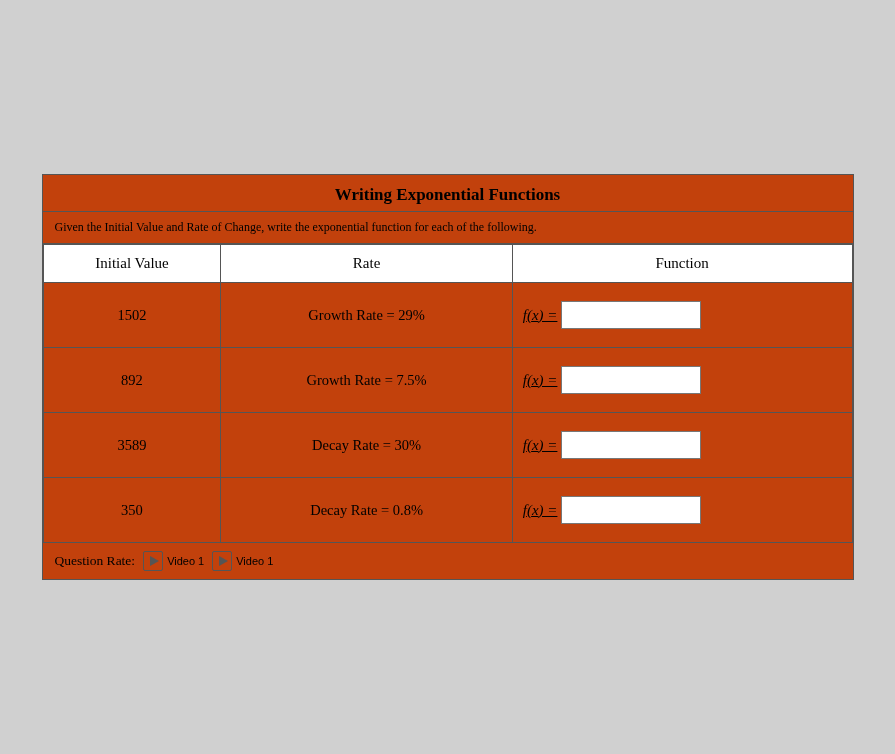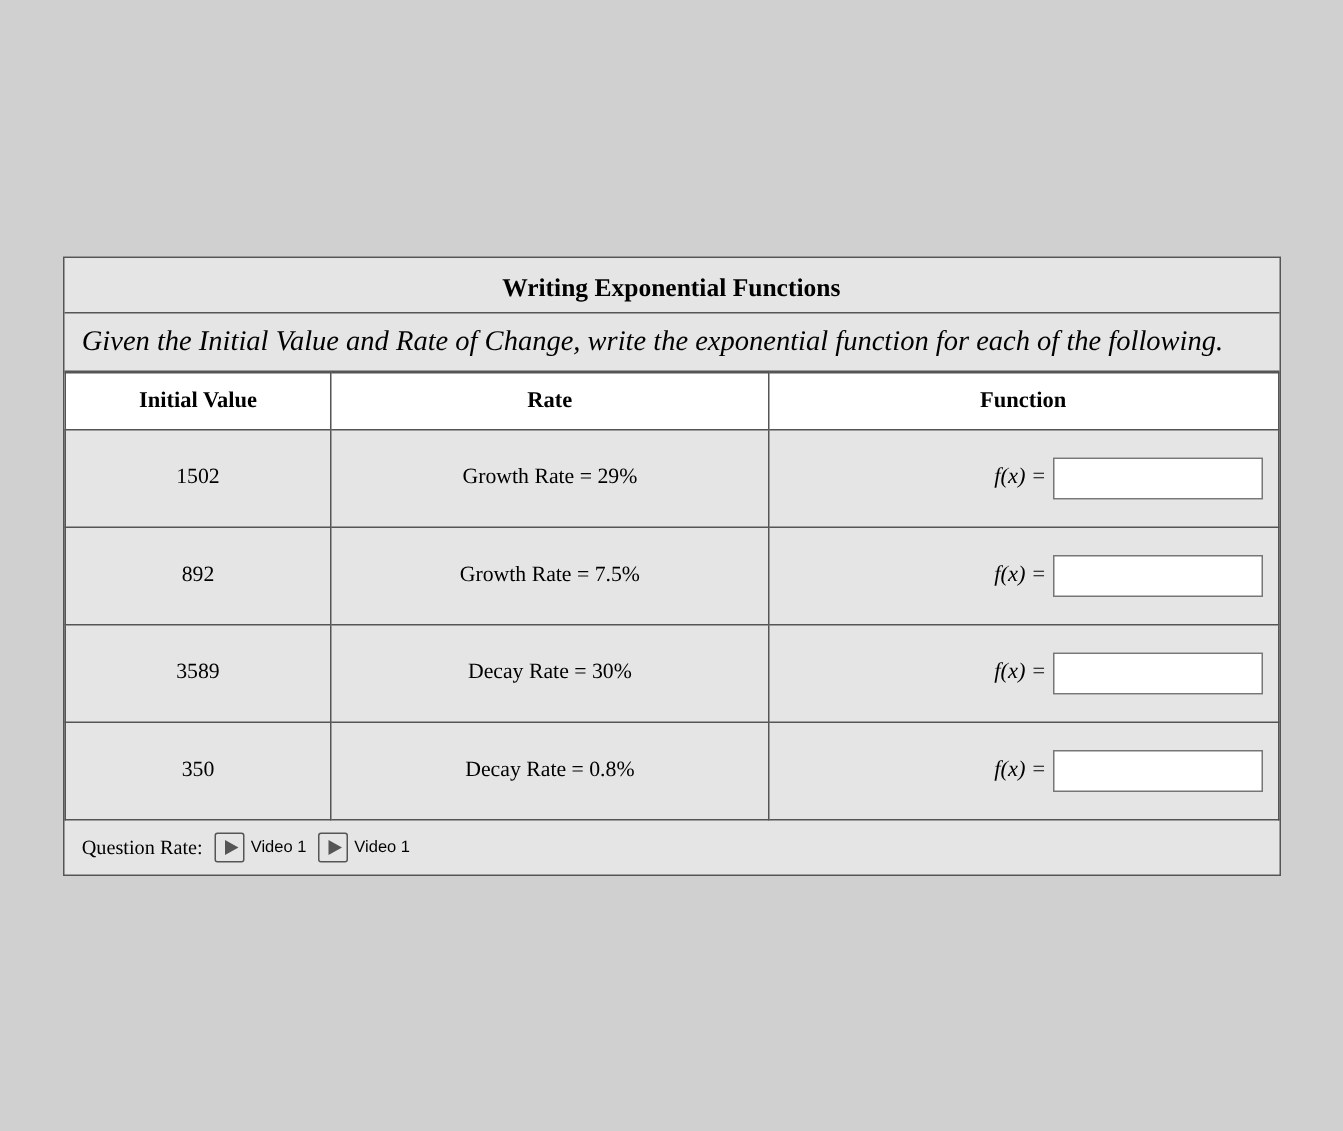--- a/index.html
+++ b/index.html
@@ -5,64 +5,64 @@
     * { box-sizing: border-box; margin: 0; padding: 0; }
     body {
       background: #d0d0d0;
       display: flex;
       justify-content: center;
       align-items: center;
       min-height: 100vh;
       font-family: Georgia, 'Times New Roman', serif;
     }
     .page {
-      background: #e5e5e5;
+      background: #c2410c;
       width: 812px;
       padding: 0;
       border: 1.5px solid #555;
     }
     .main-title {
       text-align: center;
       font-weight: bold;
       font-size: 17px;
       padding: 10px 0 6px 0;
       border-bottom: 1.5px solid #555;
     }
     .instruction {
-      font-style: italic;
-      font-size: 19px;
+      font-size: 12px;
       padding: 8px 12px;
       border-bottom: 1.5px solid #555;
     }
     table {
       width: 100%;
       border-collapse: collapse;
     }
     th {
-      font-weight: bold;
+      font-weight: normal;
       font-size: 15px;
       text-align: center;
       padding: 10px 6px;
       border: 1.5px solid #555;
       background: #fff;
     }
     td {
       border: 1.5px solid #555;
       text-align: center;
       padding: 18px 10px;
       font-size: 14.5px;
     }
     .col-initial { width: 22%; }
     .col-rate { width: 36%; }
     .col-function { width: 42%; }
     .function-cell {
       display: flex;
       align-items: center;
-      justify-content: flex-end;
+      justify-content: flex-start;
       gap: 4px;
+      text-decoration: underline;
     }
     .func-label {
       font-style: italic;
       font-size: 15px;
       white-space: nowrap;
     }
     .func-input {
       border: 1.5px solid #777;
       background: #fff;
       width: 140px;

